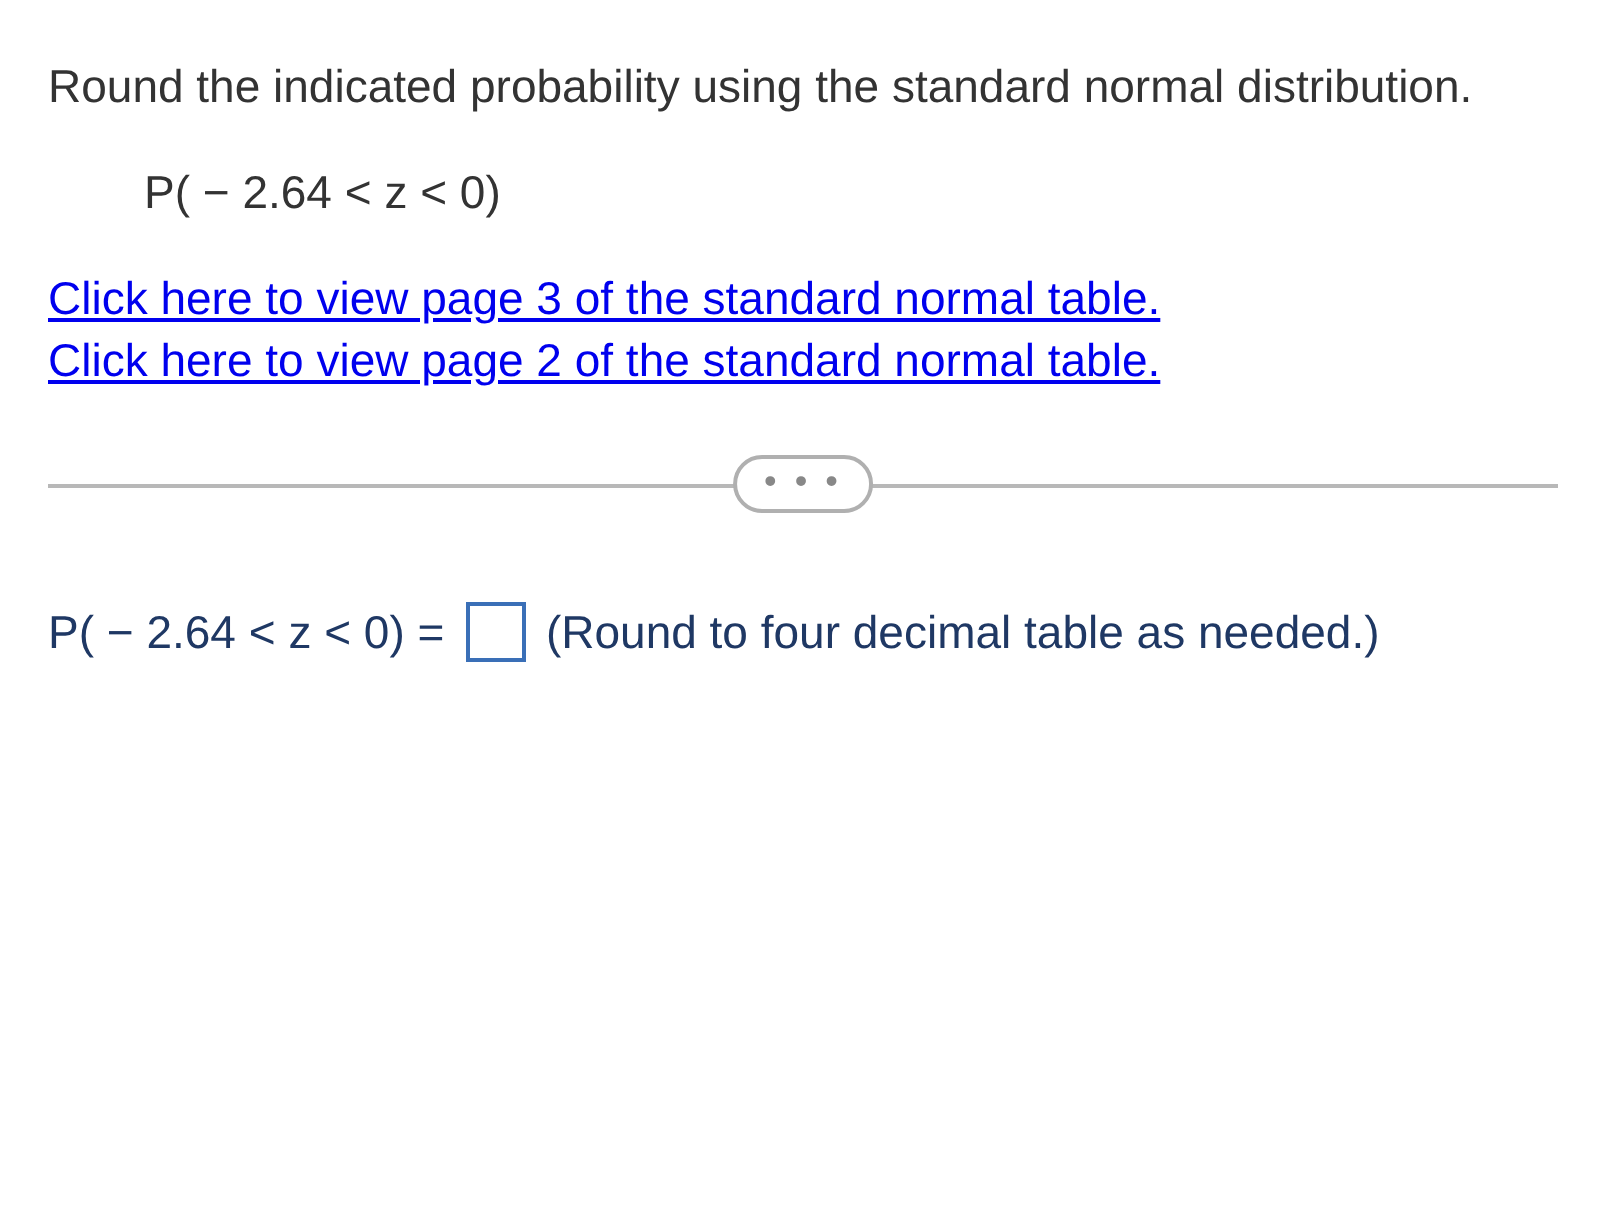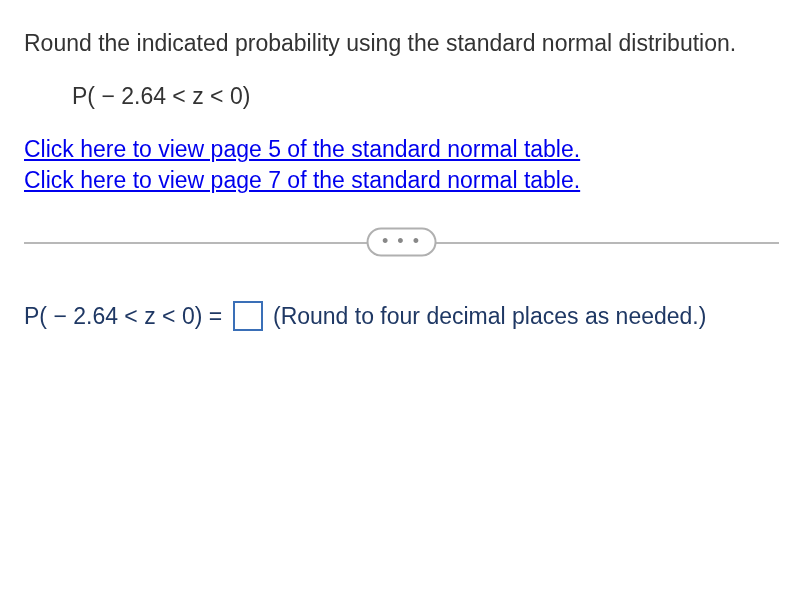--- a/index.html
+++ b/index.html
@@ -77,24 +77,24 @@
     }
   </style>
 </head>
 <body>
 
 <div class="question-text">Round the indicated probability using the standard normal distribution.</div>
 
 <div class="expression-indent">P( − 2.64 &lt; z &lt; 0)</div>
 
 <div class="links">
-  <a href="#">Click here to view page 5 of the standard normal table.</a><br>
-  <a href="#">Click here to view page 7 of the standard normal table.</a>
+  <a href="#">Click here to view page 3 of the standard normal table.</a><br>
+  <a href="#">Click here to view page 2 of the standard normal table.</a>
 </div>
 
 <div class="divider-wrap">
   <div class="divider-line"></div>
   <div class="divider-pill">• • •</div>
 </div>
 
 <div class="answer-row">
-  <span>P( − 2.64 &lt; z &lt; 0) = </span><input type="text" class="answer-input" value="" style=""><span> (Round to four decimal places as needed.)</span>
+  <span>P( − 2.64 &lt; z &lt; 0) = </span><input type="text" class="answer-input" value="" style=""><span> (Round to four decimal table as needed.)</span>
 </div>
 
 </body></html>

